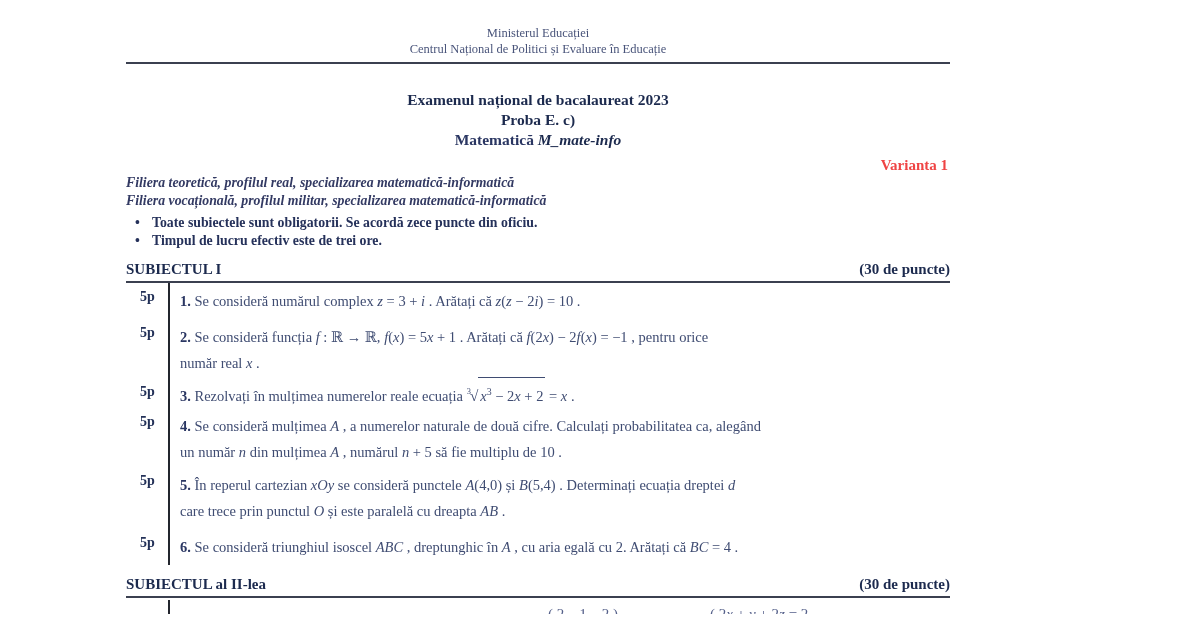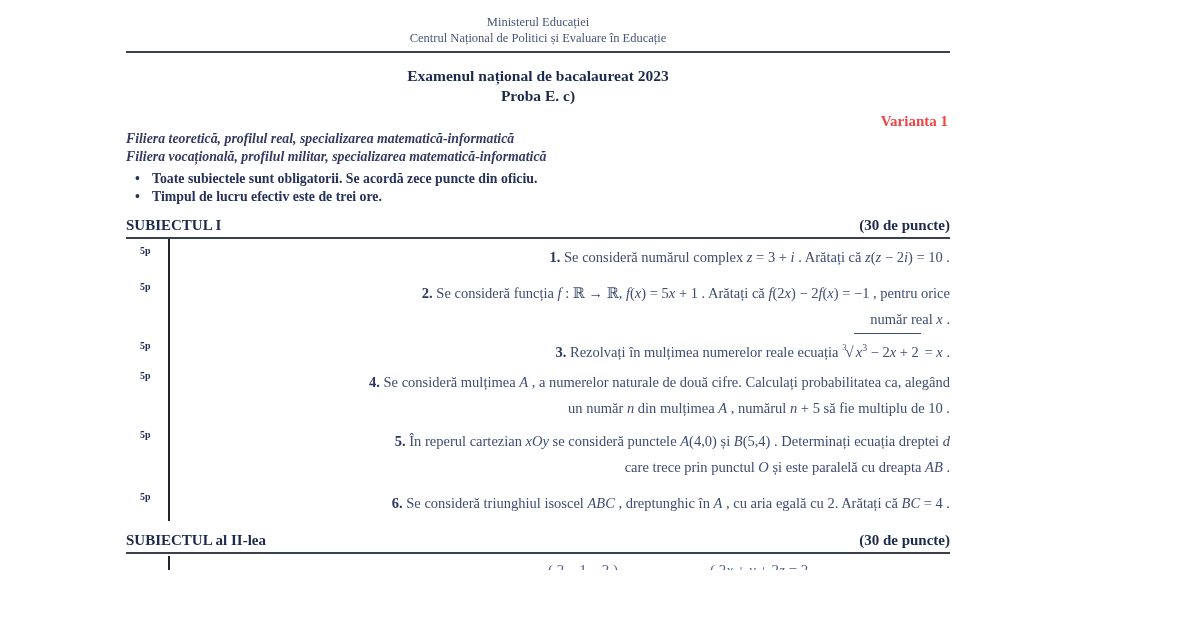--- a/index.html
+++ b/index.html
@@ -8,35 +8,35 @@
     overflow: hidden;
     background: #ffffff;
     font-family: "Liberation Serif", "DejaVu Serif", serif;
     color: #3f4c72;
   }
   .page { position: relative; width: 1200px; height: 630px; }
   .content { position: relative; margin-left: 126px; width: 824px; }
 
   .doc-header {
     text-align: center;
-    padding-top: 14px;
+    padding-top: 25px;
     font-size: 12.5px;
     line-height: 16px;
     color: #49547a;
   }
   .rule {
     border: 0;
     border-top: 2px solid #3b4050;
     margin: 5px 0 0 0;
   }
   .rule-thin { border-top-width: 2px; margin-top: 2px; }
 
   .title-block {
     text-align: center;
-    margin-top: 13px;
+    margin-top: 26px;
     font-weight: bold;
     font-size: 15.5px;
     line-height: 20px;
     color: #1c2a4e;
   }
   .variant {
     text-align: right;
     font-weight: bold;
     font-size: 15px;
     color: #ef4444;
@@ -79,31 +79,30 @@
   }
 
   .qtable { margin-top: 0; }
   .q-row { display: flex; }
   .q-pts {
     flex: none;
     width: 42px;
     box-sizing: border-box;
     padding-left: 14px;
     font-weight: bold;
-    font-size: 10px;
+    font-size: 14px;
     color: #233158;
     padding-top: 6px;
   }
   .q-body {
     flex: 1;
     border-left: 2px solid #23262e;
     padding: 5px 0 5px 10px;
     font-size: 14.5px;
     line-height: 26px;
-    text-align: right;
   }
   .q-row.compact .q-pts { padding-top: 3px; }
   .q-row.compact .q-body { padding-top: 2px; padding-bottom: 2px; }
 
   .sg-b { font-weight: bold; color: #2a3662; }
   .sg-i { font-style: italic; }
   .sg-bi { font-weight: bold; font-style: italic; }
   .sg-sup { vertical-align: super; font-size: 0.68em; line-height: 0; }
   .sg-ov { border-top: 1px solid #3f4c72; padding: 10px 2px; }
   .sg-ridx { font-size: 0.58em; vertical-align: 7px; margin-right: -1px; line-height: 0; }
@@ -135,20 +134,21 @@
 
     <div class="doc-header">
       <div>Ministerul Educației</div>
       <div>Centrul Național de Politici și Evaluare în Educație</div>
     </div>
     <hr class="rule">
 
     <div class="title-block">
       <div>Examenul național de bacalaureat 2023</div>
       <div>Proba E. c)</div>
+      <div><span class="sg-b">Matematică </span><span class="sg-bi">M_mate-info</span></div>
     </div>
 
     <div class="variant">Varianta 1</div>
 
     <div class="filiera-block">
       <div class="filiera">Filiera teoretică, profilul real, specializarea matematică-informatică</div>
       <div class="filiera">Filiera vocațională, profilul militar, specializarea matematică-informatică</div>
     </div>
 
     <div class="bullets">

